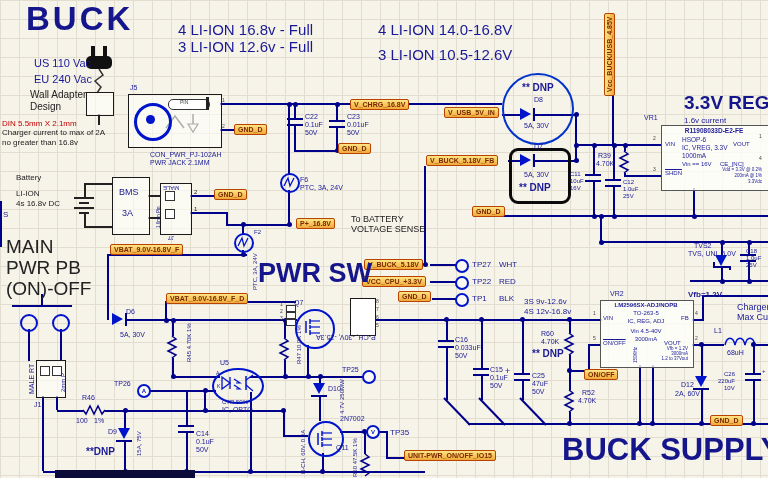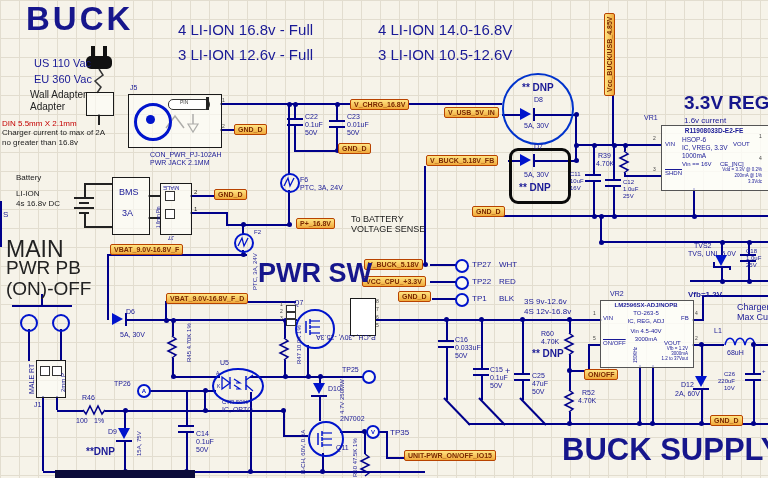--- a/index.html
+++ b/index.html
@@ -393,27 +393,27 @@
 <div class="nl" style="left:584px;top:369px">ON/OFF</div>
 <div class="nl" style="left:404px;top:450px">UNIT-PWR_ON/OFF_IO15</div>
 <div class="nl" style="left:710px;top:415px">GND_D</div>
 <div class="nl rot90" style="left:604px;top:96px">Vcc_BUCK/USB_4.85V</div>
 
 <div class="ttl" style="left:26px;top:0px;font-size:33px;letter-spacing:3px">BUCK</div>
 <div class="ttl" style="left:258px;top:258px;font-size:27px">PWR SW</div>
 <div class="ttl" style="left:684px;top:92px;font-size:19px">3.3V REG.</div>
 <div class="ttl" style="left:562px;top:432px;font-size:31px">BUCK SUPPLY</div>
 <div class="t s15" style="left:178px;top:21px">4 LI-ION 16.8v - Full</div>
-<div class="t s15" style="left:178px;top:46px">3 LI-ION 12.6v - Full</div>
+<div class="t s15" style="left:178px;top:38px">3 LI-ION 12.6v - Full</div>
 <div class="t s15" style="left:378px;top:21px">4 LI-ION 14.0-16.8V</div>
 <div class="t s15" style="left:378px;top:46px">3 LI-ION 10.5-12.6V</div>
 <div class="t s11" style="left:34px;top:57px">US 110 Vac</div>
-<div class="t s11" style="left:34px;top:73px">EU 360 Vac</div>
+<div class="t s11" style="left:34px;top:73px">EU 240 Vac</div>
 <div class="t s10 bk" style="left:30px;top:89px">Wall Adapter</div>
-<div class="t s10 bk" style="left:30px;top:101px">Adapter</div>
+<div class="t s10 bk" style="left:30px;top:101px">Design</div>
 <div class="t rd" style="left:2px;top:119px">DIN 5.5mm X 2.1mm</div>
 <div class="t bk" style="left:2px;top:128px">Charger current to max of 2A</div>
 <div class="t bk" style="left:2px;top:138px">no greater than 16.8v</div>
 <div class="t s7" style="left:130px;top:84px">J5</div>
 <div class="t s7" style="left:150px;top:151px">CON_PWR_PJ-102AH</div>
 <div class="t s7" style="left:150px;top:159px">PWR JACK 2.1MM</div>
 <div class="t s7" style="left:305px;top:113px">C22</div>
 <div class="t s7" style="left:305px;top:121px">0.1uF</div>
 <div class="t s7" style="left:305px;top:129px">50V</div>
 <div class="t s7" style="left:347px;top:113px">C23</div>
@@ -456,21 +456,21 @@
 <div class="t bk" style="left:16px;top:173px">Battery</div>
 <div class="t bk" style="left:16px;top:189px">LI-ION</div>
 <div class="t bk" style="left:16px;top:199px">4s 16.8v DC</div>
 <div class="t s9" style="left:119px;top:187px">BMS</div>
 <div class="t s9" style="left:122px;top:208px">3A</div>
 <div class="t s6 rot180" style="left:163px;top:184px">MALE</div>
 <div class="t s45 rot90" style="left:156px;top:228px">1.6mm Pin</div>
 <div class="t s6 rot180" style="left:168px;top:234px">J7</div>
 <div class="t s6 bk" style="left:194px;top:189px">2</div>
 <div class="t s6 bk" style="left:194px;top:206px">1</div>
-<div class="t bk" style="left:6px;top:236px;font-size:23px">MAIN</div>
+<div class="t bk" style="left:6px;top:236px;font-size:19px">MAIN</div>
 <div class="t bk" style="left:6px;top:257px;font-size:19px">PWR PB</div>
 <div class="t bk" style="left:6px;top:278px;font-size:19px">(ON)-OFF</div>
 <div class="t s9 bk" style="left:351px;top:214px">To BATTERY</div>
 <div class="t s9 bk" style="left:351px;top:224px">VOLTAGE SENSE</div>
 <div class="t s6" style="left:254px;top:229px">F2</div>
 <div class="t s6 rot90" style="left:252px;top:290px">PTC, 3A, 24V</div>
 <div class="t" style="left:472px;top:260px">TP27</div>
 <div class="t" style="left:499px;top:260px">WHT</div>
 <div class="t" style="left:472px;top:277px">TP22</div>
 <div class="t" style="left:499px;top:277px">RED</div>

